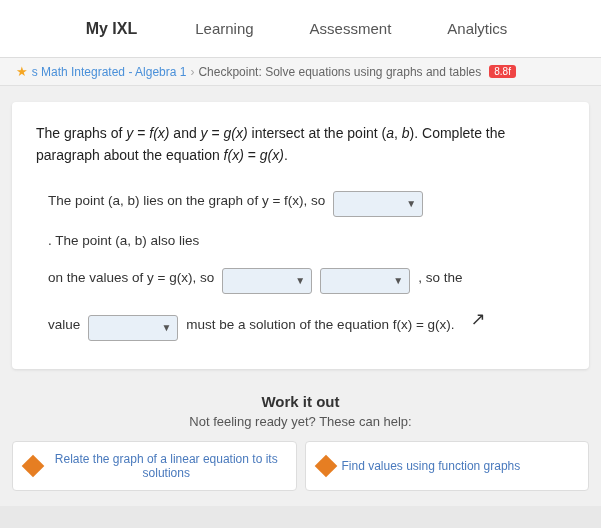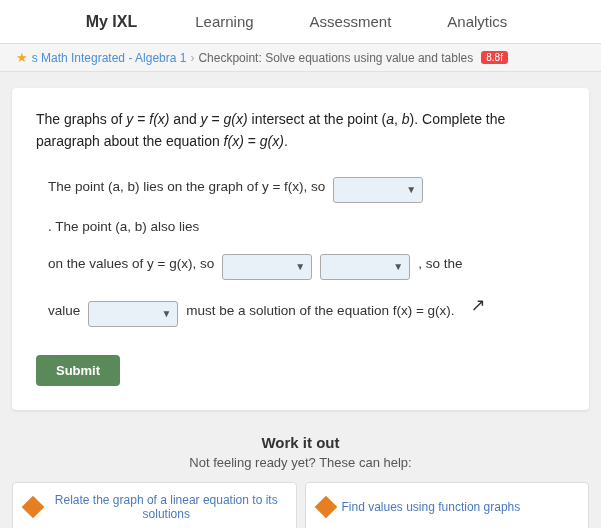--- a/index.html
+++ b/index.html
@@ -11,21 +11,21 @@
       min-height: 528px;
       overflow: hidden;
     }
 
     
     .top-bar {
       background: #fff;
       display: flex;
       align-items: center;
       padding: 0 20px;
-      height: 44px;
+      height: 58px;
       border-bottom: 1px solid #ddd;
       justify-content: center;
       gap: 40px;
     }
     .top-bar-logo {
       font-weight: bold;
       font-size: 16px;
       color: #333;
       margin-right: 10px;
     }
@@ -198,21 +198,21 @@
   <span class="top-bar-logo">My IXL</span>
   <a class="nav-item">Learning</a>
   <a class="nav-item">Assessment</a>
   <a class="nav-item">Analytics</a>
 </div>
 
 <div class="breadcrumb">
   <span class="star-icon">★</span>
   <a>s Math Integrated - Algebra 1</a>
   <span class="sep">›</span>
-  <span>Checkpoint: Solve equations using value and tables</span>
+  <span>Checkpoint: Solve equations using graphs and tables</span>
   <span class="badge">8.8f</span>
 </div>
 
 <div class="main-content">
   <div class="question-card">
 
     <div class="question-text">
       The graphs of <span class="math">y</span> = <span class="math">f(x)</span> and <span class="math">y</span> = <span class="math">g(x)</span> intersect at the point (<span class="math">a</span>, <span class="math">b</span>). Complete the paragraph about the equation <span class="math">f(x)</span> = <span class="math">g(x)</span>.
     </div>
 
@@ -243,21 +243,20 @@
         <span>value</span>
         <span class="dropdown-select">
           <span>&nbsp;&nbsp;&nbsp;&nbsp;&nbsp;&nbsp;</span>
           <span class="arrow">▼</span>
         </span>
         <span>must be a solution of the equation f(x) = g(x).</span>
         <span class="cursor-arrow">↗</span>
       </div>
     </div>
 
-    <button class="submit-btn">Submit</button>
   </div>
 
   <div class="work-it-out">
     <div class="title">Work it out</div>
     <div class="subtitle">Not feeling ready yet? These can help:</div>
 
     <div class="help-grid">
       <div class="help-item">
         <span class="diamond-icon">
           <span class="diamond-inner"></span>

